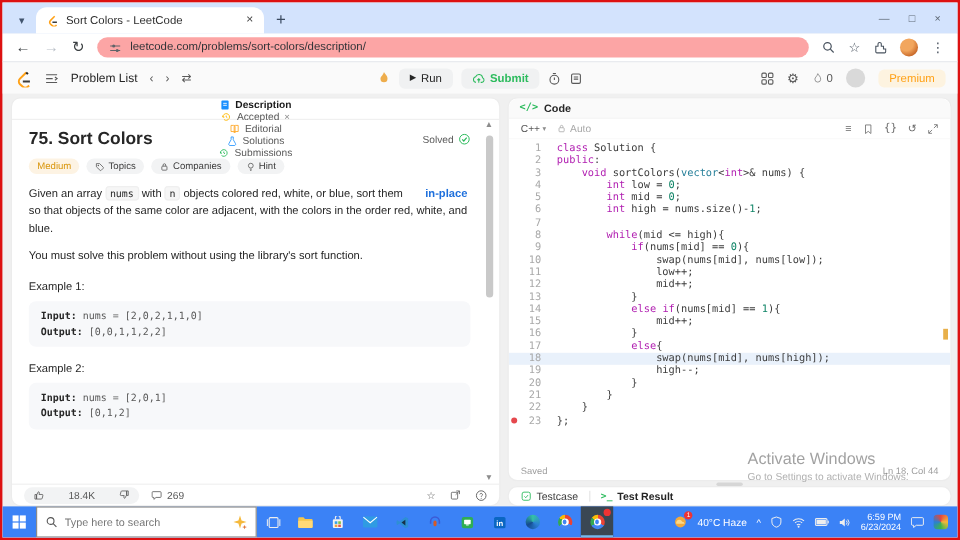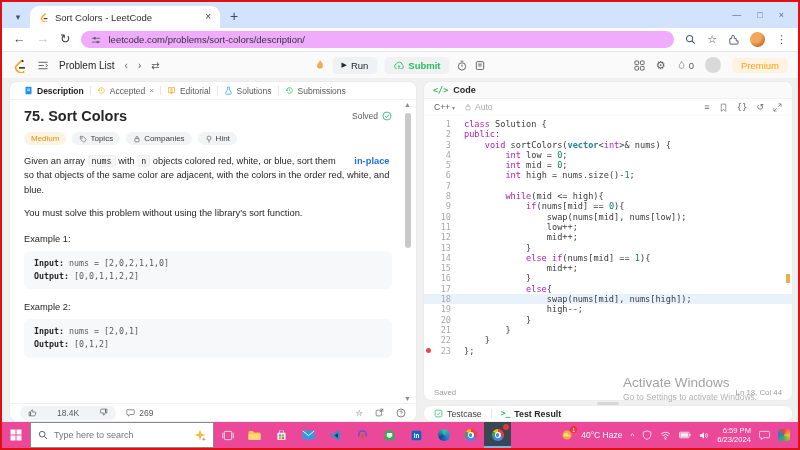--- a/index.html
+++ b/index.html
@@ -17,21 +17,21 @@
          align-items:center; gap:6px; padding:0 9px; }
   .tab-title { font-size:9.5px; color:#2f2f2f; flex:1; white-space:nowrap; overflow:hidden; }
   .tab-close { color:#444; font-size:10px; line-height:1; }
   .newtab { color:#3a4a60; font-size:14px; margin:0 0 5px 10px; line-height:1; }
   .wincontrols { margin-left:auto; align-self:center; display:flex; gap:16px; padding:0 14px;
                  color:#5f6a77; font-size:9px; }
   .toolbar { position:absolute; top:26px; left:0; right:0; height:24px; background:#ffffff;
              display:flex; align-items:center; gap:11px; padding:0 11px; border-bottom:1px solid #e4e7eb; }
   .navg { color:#3c4043; font-size:12.5px; line-height:1; }
   .navg.dis { color:#b9bfc7; }
-  .omnibox { flex:1; height:17px; background:#f0abfc; border-radius:9px; display:flex;
+  .omnibox { flex:1; height:17px; background:#fca5a5; border-radius:9px; display:flex;
              align-items:center; gap:7px; padding:0 10px; }
   .omnibox .url { font-size:9.5px; color:#2f3337; }
   .tbicons { display:flex; align-items:center; gap:11px; color:#4a5460; font-size:11px; }
   .avatar16 { width:15px; height:15px; border-radius:50%;
               background:radial-gradient(circle at 35% 30%, #f2a65e 0 40%, #c96a2a 75%, #8a4a1e); }
 
   
   .lcnav { position:absolute; top:50px; left:0; right:0; height:26px; background:#fafafa;
            display:flex; align-items:center; padding:0 10px; }
   .lcnav .grp { display:flex; align-items:center; gap:10px; }
@@ -46,21 +46,21 @@
   .premium { background:#fdf3e0; color:#ffa116; font-size:9.5px; padding:2px 9px; border-radius:5px; }
   .avatar18 { width:16px; height:16px; border-radius:50%; background:#d9d9d9; }
 
   
   .panels { position:absolute; top:76px; left:0; right:0; height:344px; padding:3px 5px 0 7px;
             display:flex; gap:6px; }
   .panel { background:#fff; border-radius:8px; border:1px solid #ececec; }
 
   .left-panel { width:408px; display:flex; flex-direction:column; overflow:hidden; }
   .tabbar { height:18px; border-bottom:1px solid #f0f0f0; display:flex; align-items:center;
-            padding:0 8px; font-size:8.5px; color:#595959; }
+            padding:0 8px; font-size:8.5px; color:#595959;flex-direction:column; }
   .dtab { display:flex; align-items:center; gap:4px; padding:0 6px; white-space:nowrap; }
   .dtab.active { color:#1a1a1a; font-weight:bold; }
   .tsep { width:1px; height:9px; background:#e5e5e5; }
   .lcontent { flex:1; position:relative; overflow:hidden; padding:8px 24px 0 14px; }
   .titlerow { display:flex; align-items:center; justify-content:space-between; }
   .ptitle { font-size:14.5px; font-weight:bold; color:#262626; }
   .solved { display:flex; align-items:center; gap:4px; font-size:8.5px; color:#595959; }
   .chips { display:flex; align-items:center; gap:6px; margin-top:8px; }
   .chip { display:flex; align-items:center; gap:3px; font-size:8px; background:#f2f3f4;
           color:#3c3c3c; border-radius:9px; padding:2px 7px; }
@@ -96,37 +96,37 @@
   .code-area { flex:1; position:relative; font-family:"DejaVu Sans Mono",monospace;
                font-size:8.6px; line-height:10.3px; padding-top:3px; overflow:hidden; }
   .crow { display:flex; height:10.3px; }
   .crow.hl { background:#e9f1fb; }
   .bp { width:9px; flex:none; display:flex; align-items:center; justify-content:center; }
   .bpdot { width:5px; height:5px; border-radius:50%; background:#e5484d; }
   .ln { width:18px; flex:none; text-align:right; color:#a9a9a9; }
   .ct { padding-left:13px; white-space:pre; color:#3b3b3b; }
   .tok-kw { color:#b01db0; }
   .tok-num { color:#0f8466; }
-  .tok-ty { color:#267f99;font-weight:bold; }
+  .tok-ty { color:#267f99; }
   .tok-pl { color:#3b3b3b; }
   .code-mark { position:absolute; right:2px; top:158px; width:4px; height:9px; background:#e8b04a; }
   .code-status { height:15px; display:flex; align-items:center; justify-content:space-between;
                  padding:0 10px; font-size:7.8px; color:#9c9c9c; }
   .drag-h { height:4px; display:flex; align-items:center; justify-content:center; }
   .drag-h span { width:22px; height:3px; border-radius:2px; background:#d6d6d6; }
   .console-bar { height:17px; display:flex; align-items:center; gap:9px; padding:0 10px; }
   .cb-item { display:flex; align-items:center; gap:4px; font-size:8.8px; color:#262626; font-weight:bold; }
   .cb-item .g { color:#2cbb5d; }
   .cbsep { width:1px; height:9px; background:#e5e5e5; }
   .watermark { position:absolute; left:200px; top:294px; pointer-events:none; z-index:6; }
   .watermark .w1 { font-size:13.5px; color:rgba(110,110,110,.65); }
   .watermark .w2 { font-size:8.5px; color:rgba(110,110,110,.55); margin-top:2px; }
 
   
-  .taskbar { position:absolute; left:0; right:0; bottom:0; height:26px; background:#ec4899;
+  .taskbar { position:absolute; left:0; right:0; bottom:0; height:26px; background:#3b82f6;
              display:flex; align-items:stretch; }
   .tbtn { width:28px; display:flex; align-items:center; justify-content:center; }
   .searchbox { width:184px; background:#fff; display:flex; align-items:center; gap:6px;
                padding:0 7px; border:1px solid #8a8a8a; }
   .searchbox input { border:none; outline:none; flex:1; font-size:9px; color:#222;
                      font-family:"Liberation Sans",sans-serif; background:transparent; min-width:0; }
   .appicon { width:27px; display:flex; align-items:center; justify-content:center; position:relative; }
   .appicon.active { background:#3a4753; box-shadow:inset 0 -2px 0 #76b9ed; }
   .tray { margin-left:auto; display:flex; align-items:center; gap:8px; padding:0 8px; color:#fff; }
   .tray .txt { font-size:8.5px; }

